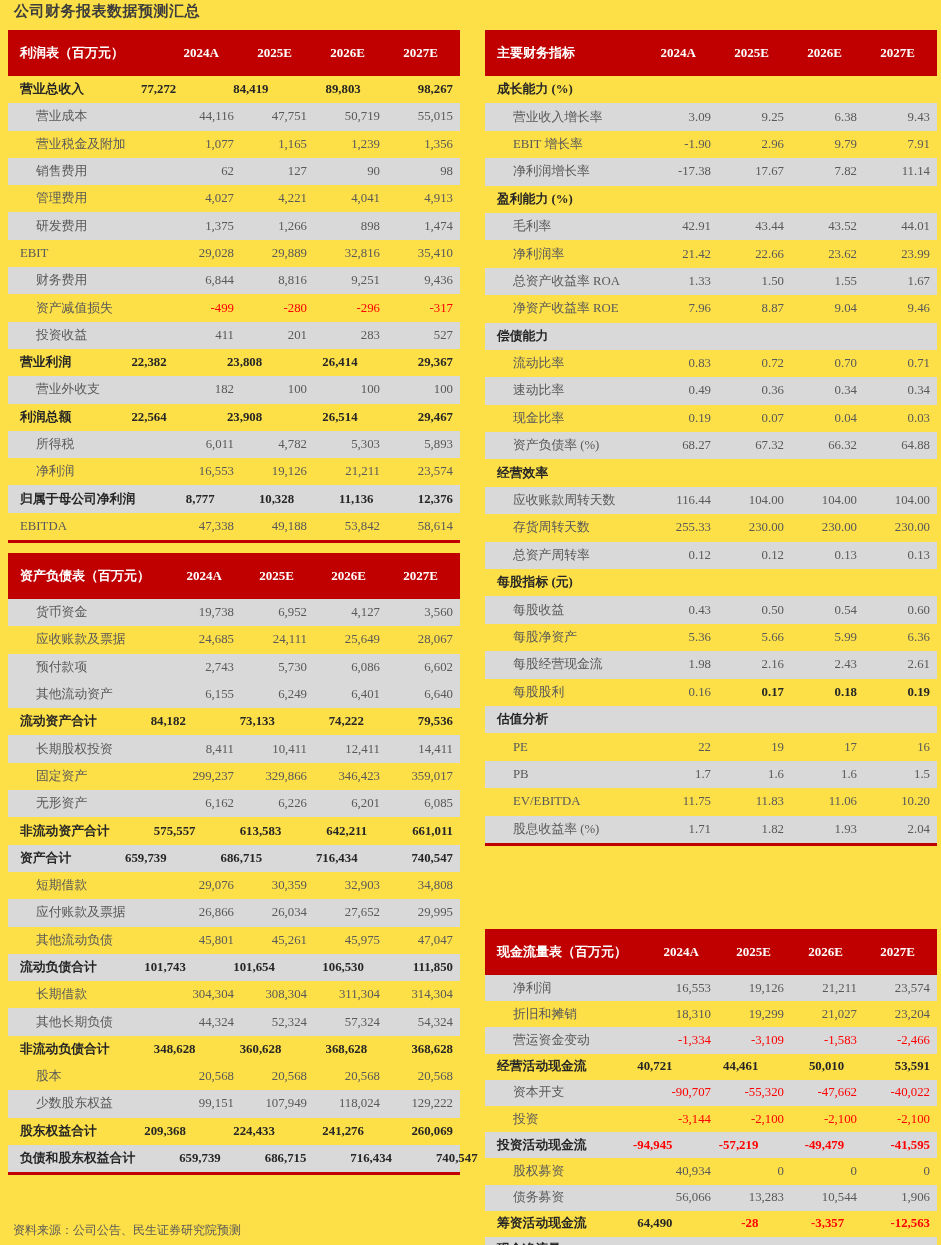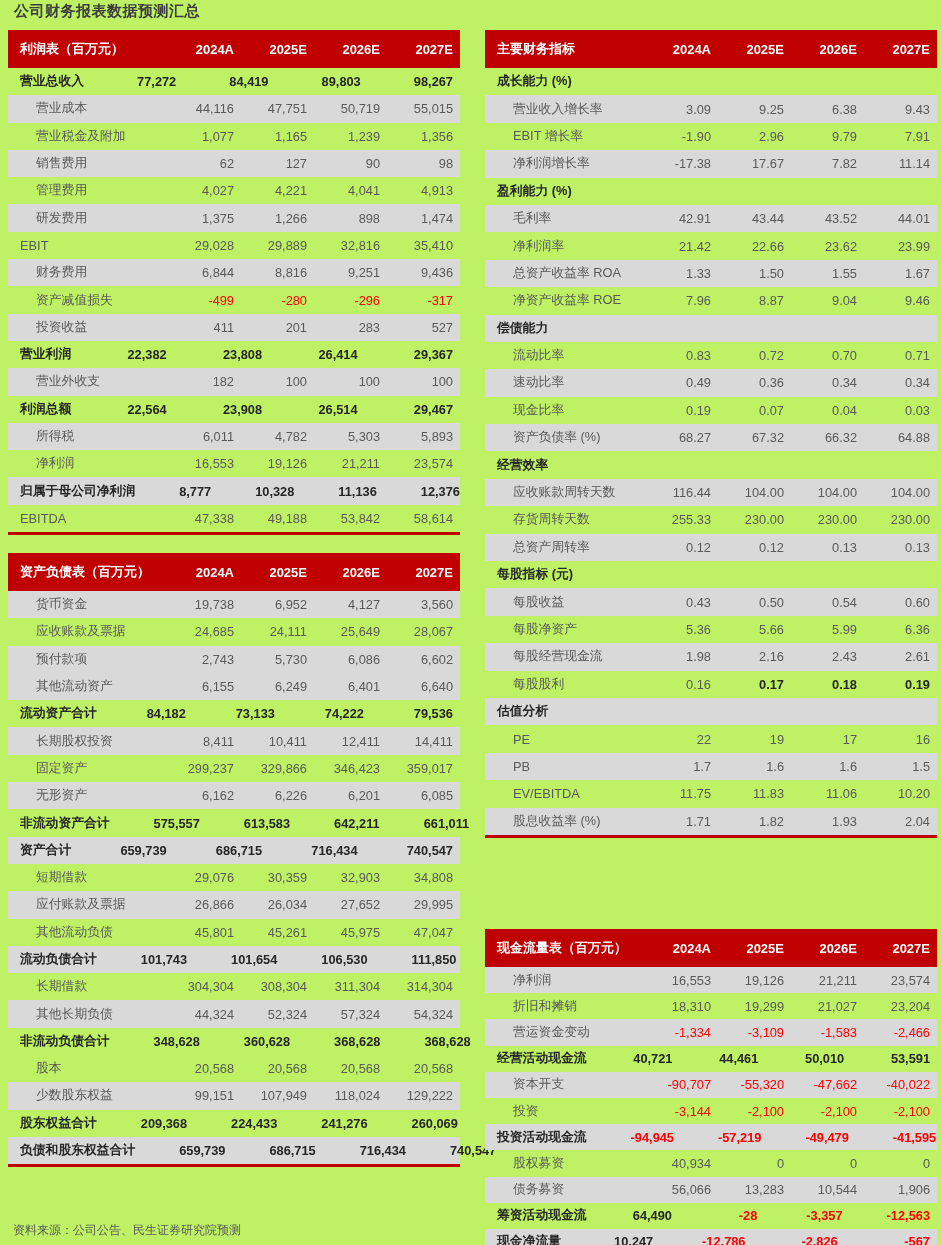--- a/index.html
+++ b/index.html
@@ -1,31 +1,31 @@
 <!DOCTYPE html>
 <html><head>
 <meta charset="utf-8">
 <style>
   html,body { margin:0; padding:0; background:#ffffff; }
   .page {
-    position:relative; width:941px; height:1245px; background:#bef264;
-    font-family:Liberation Sans, sans-serif; overflow:hidden;
+    position:relative; width:941px; height:1245px; background:#fde047;
+    font-family:Liberation Serif, serif; overflow:hidden;
   }
   .page-title {
     position:absolute; left:14px; top:2px;
     font-size:15px; font-weight:700; color:#3d3d3d; letter-spacing:0.5px;
   }
   .fin-table {
     position:absolute; width:452px;
     border-bottom:3px solid #c00000;
   }
   .t-header {
-    display:flex; align-items:center; height:38px;
+    display:flex; align-items:center; height:46px;
     background:#c00000; color:#ffffff; font-weight:700; font-size:13px;
-    padding-right:7px;
+    padding-right:22px;
   }
   .t-header .cell-label { flex:1; padding-left:12px; white-space:nowrap; }
   .t-row {
     display:flex; align-items:center; height:var(--rh,27.3px);
     font-size:12.8px; color:#595959; padding-right:7px;
   }
   .t-row.shaded { background:#d9d9d9; }
   .t-row.bold-row { font-weight:700; color:#262626;gap:44px; }
   .cell-label { flex:1; padding-left:12px; white-space:nowrap; text-align:left; }
   .t-row.indent .cell-label { padding-left:28px; }

